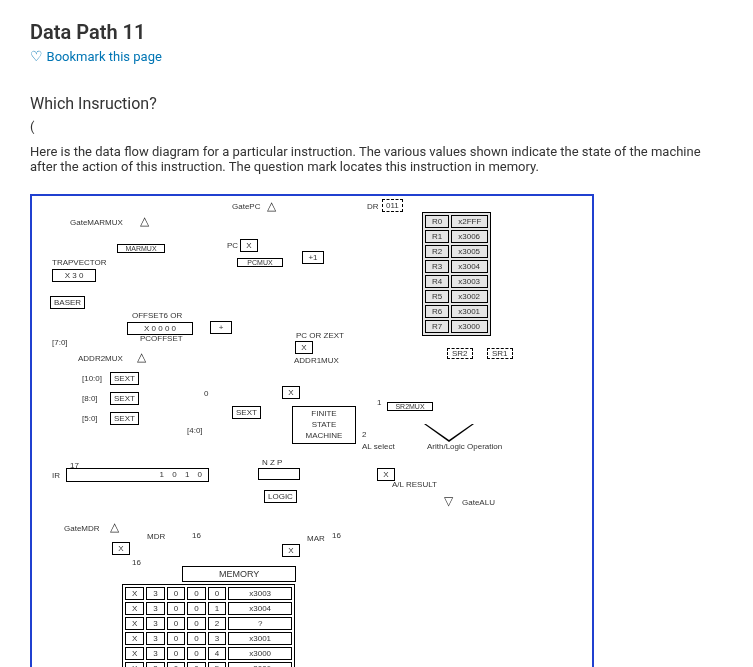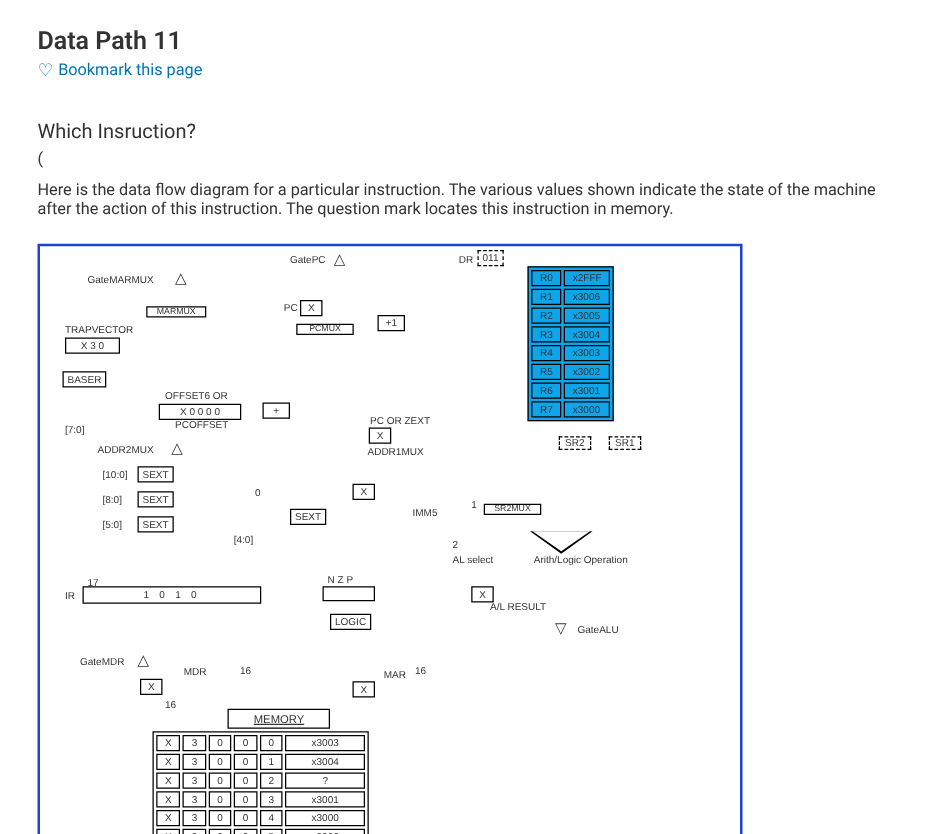--- a/index.html
+++ b/index.html
@@ -63,44 +63,43 @@
   background: #fff;
   font-size: 7px;
   text-align: center;
   padding: 0 2px;
 }
 .tri { position: absolute; font-size: 12px; }
 .reg-table {
   position: absolute;
   border: 1px solid #000;
   font-size: 8px;
-  background: #0ea5e9;
+  background: #e5e5e5;
 }
 .reg-table td {
   border: 1px solid #000;
   padding: 1px 6px;
 }
 .mem-table {
   position: absolute;
   border: 1px solid #000;
   font-size: 8px;
   background: #fff;
 }
 .mem-table td {
   border: 1px solid #000;
   padding: 1px 6px;
   text-align: center;
 }
 .memory-label {
   position: absolute;
   border: 1px solid #000;
   background: #fff;
-  padding: 2px 20px;
+  padding: 2px 36px;
   font-size: 9px;
-  text-decoration: underline;
 }
 .alu-tri {
   position: absolute;
   width: 0; height: 0;
   border-left: 25px solid transparent;
   border-right: 25px solid transparent;
   border-top: 18px solid #000;
 }
 .alu-tri-inner {
   position: absolute;
@@ -208,30 +207,35 @@
   <span class="label" style="left:172px;top:193px">0</span>
 
   <span class="box" style="left:200px;top:210px">SEXT</span>
   <span class="label" style="left:155px;top:230px">[4:0]</span>
 
   <span class="box" style="left:250px;top:190px;width:10px">X</span>
   <span class="label" style="left:298px;top:209px">IMM5</span>
   <span class="label" style="left:345px;top:202px">1</span>
   <span class="mux" style="left:355px;top:206px;width:40px">SR2MUX</span>
 
+  <div class="box" style="left:260px;top:210px;width:56px;height:34px;line-height:11px">
+    <span>FINITE</span><br>
+    <span>STATE</span><br>
+    <span>MACHINE</span>
+  </div>
   <span class="label" style="left:330px;top:234px">2</span>
   <span class="label" style="left:330px;top:246px">AL select</span>
   <span class="label" style="left:395px;top:246px">Arith/Logic Operation</span>
   <div class="alu-tri" style="left:392px;top:228px">
       <div class="alu-tri-inner"></div>
     </div>
 
   <span class="label" style="left:38px;top:265px">17</span>
   <span class="label" style="left:20px;top:275px;font-weight:normal">IR</span>
-  <div class="box" style="left:34px;top:272px;width:135px;height:10px;letter-spacing:3px;text-align:center;padding-left:3px">1 0 1 0</div>
+  <div class="box" style="left:34px;top:272px;width:135px;height:10px;letter-spacing:3px;text-align:right;padding-left:3px">1 0 1 0</div>
   <span class="label" style="left:230px;top:262px">N  Z  P</span>
   <div class="box" style="left:226px;top:272px;width:34px;height:8px"></div>
   <span class="box" style="left:232px;top:294px">LOGIC</span>
   <span class="box" style="left:345px;top:272px;width:10px">X</span>
   <span class="label" style="left:360px;top:284px">A/L RESULT</span>
   <span class="tri" style="left:412px;top:298px">▽</span>
   <span class="label" style="left:430px;top:302px">GateALU</span>
 
   <span class="label" style="left:32px;top:328px">GateMDR</span>
   <span class="tri" style="left:78px;top:324px">△</span>

